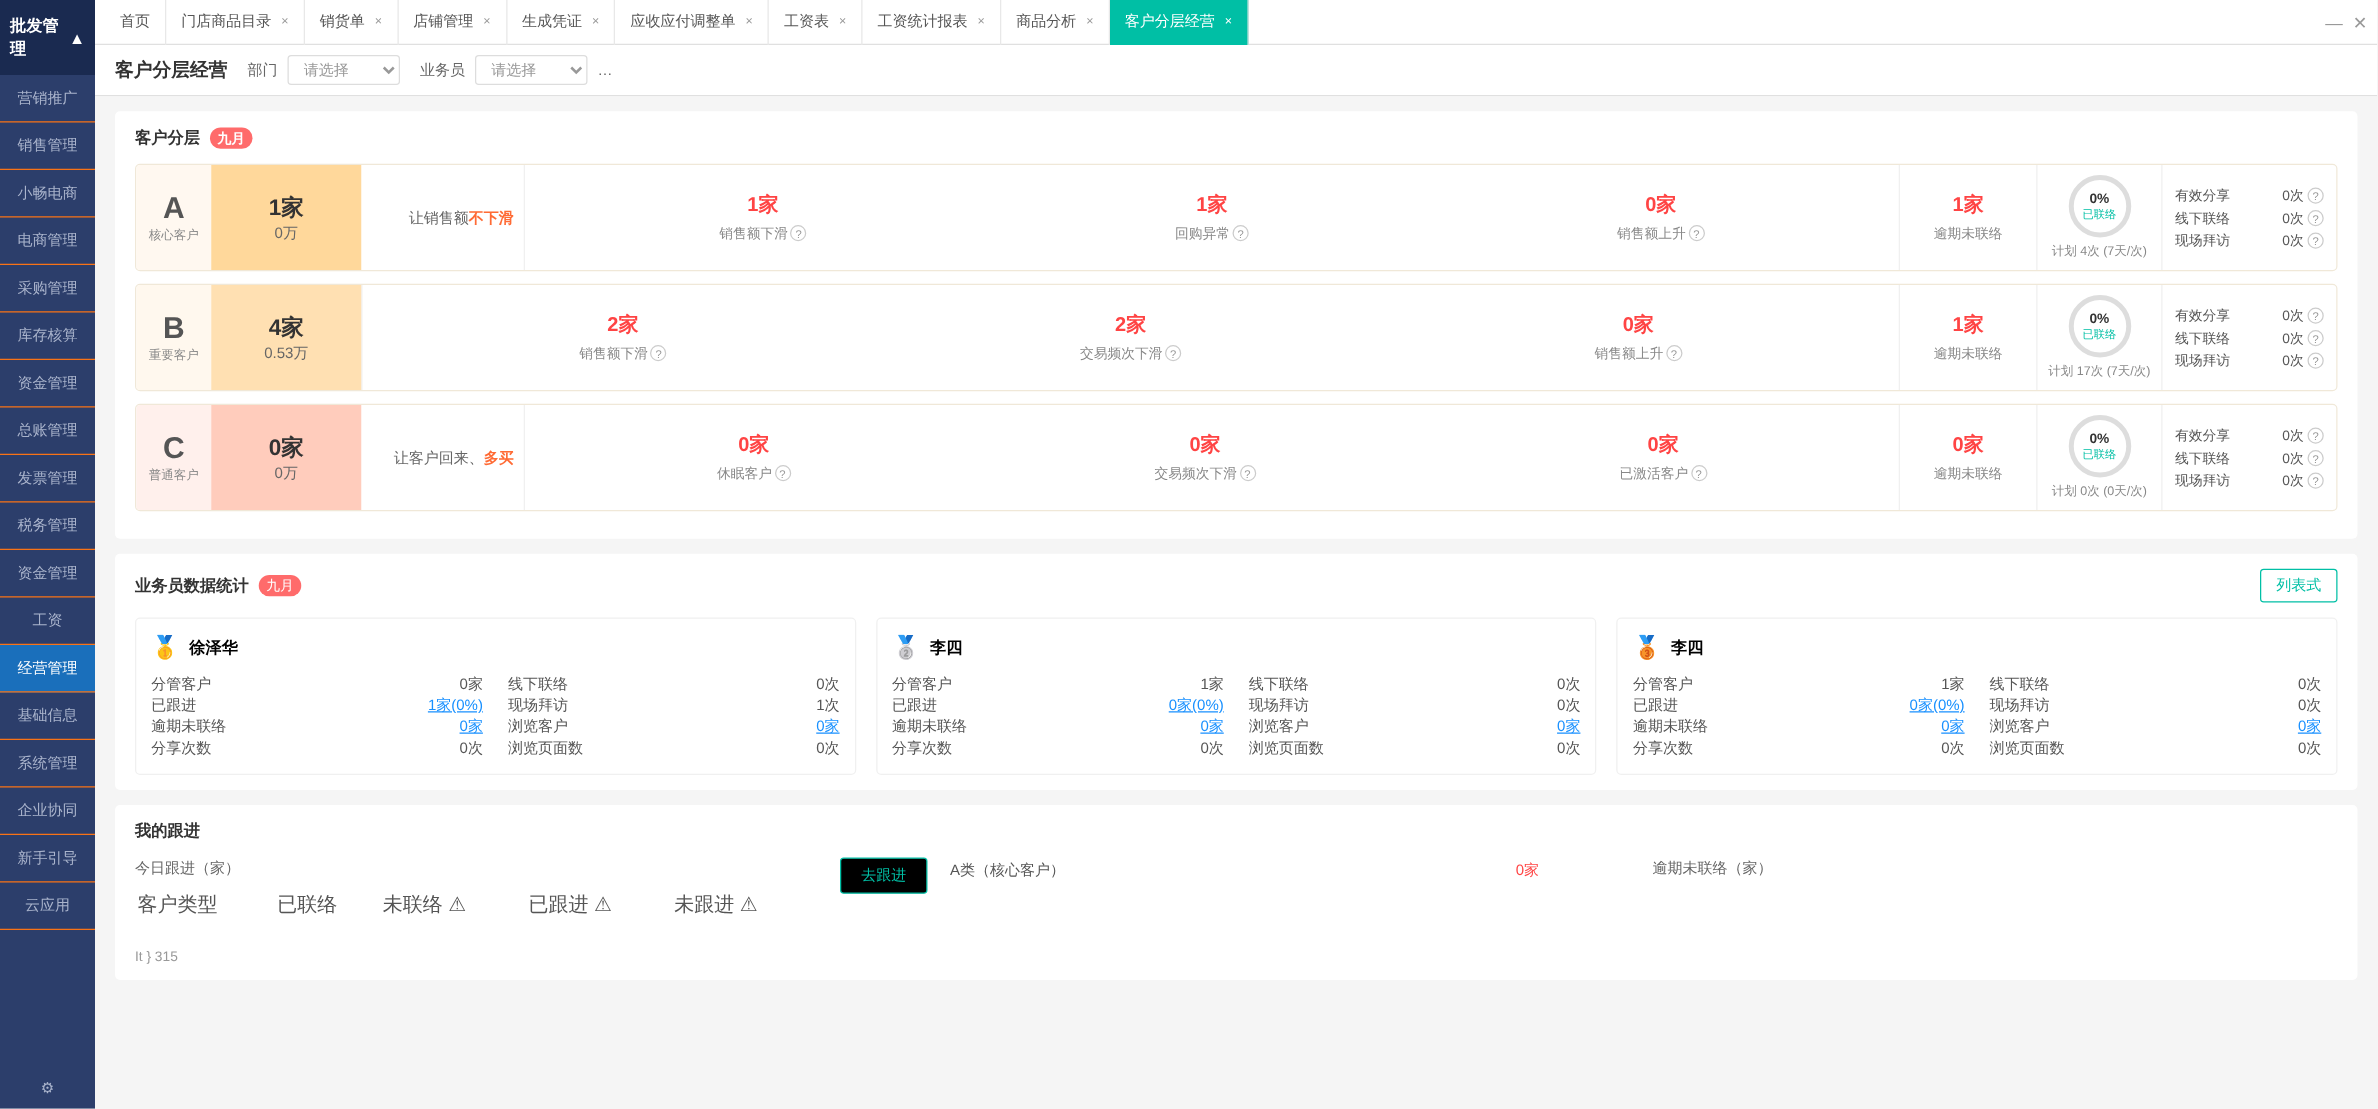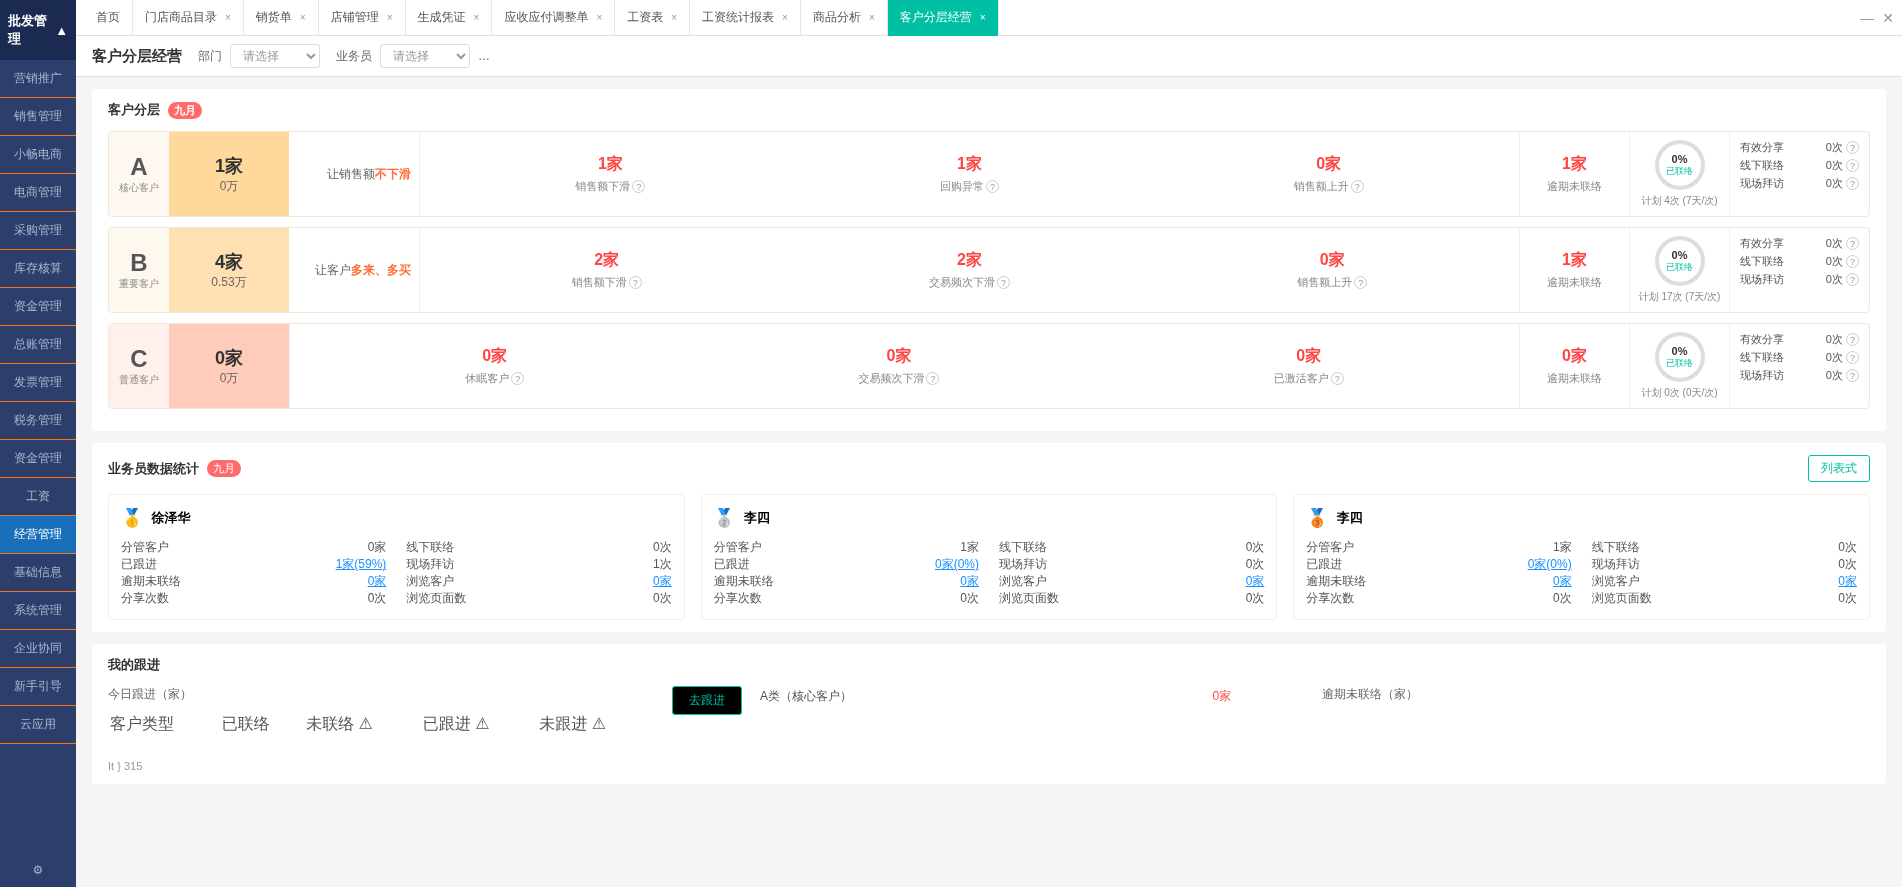--- a/index.html
+++ b/index.html
@@ -272,20 +272,21 @@
       color: #333;
       position: relative;
     }
     .circle-pct { font-size: 11px; font-weight: bold; }
     .circle-label { font-size: 9px; color: #00bfa5; }
 
     .tier-side-stats {
       width: 140px;
       display: flex;
       flex-direction: column;
+      justify-content: center;
       gap: 3px;
       padding: 8px 10px;
       border-left: 1px solid #f0f0f0;
       font-size: 11px;
       color: #555;
     }
     .side-stat-row {
       display: flex;
       justify-content: space-between;
     }
@@ -516,21 +517,20 @@
           </div>
           <div class="tier-row">
             <div class="tier-label tier-B" style="background: rgb(255, 248, 238);">
               <span class="tier-letter">B</span>
               <span style="font-size:10px;color:#888;">重要客户</span>
             </div>
             <div class="tier-count-block" style="background: rgb(255, 224, 178); width: 120px; display: flex; flex-direction: column; align-items: center; justify-content: center; padding: 10px;">
               <span class="tier-count">4家</span>
               <span class="tier-amount">0.53万</span>
             </div>
-            <div class="tier-suggestion">让客户<span style="color:#ff6b35;font-weight:bold;">多来、多买</span></div>
             <div class="tier-stats">
               <div class="stat-item">
                 <span class="stat-number">2家</span>
                 <span class="stat-label">销售额下滑 <span class="info-icon">?</span></span>
               </div>
               <div class="stat-item">
                 <span class="stat-number">2家</span>
                 <span class="stat-label">交易频次下滑 <span class="info-icon">?</span></span>
               </div>
               <div class="stat-item">
@@ -566,20 +566,21 @@
           </div>
           <div class="tier-row">
             <div class="tier-label tier-C" style="background: rgb(255, 240, 236);">
               <span class="tier-letter">C</span>
               <span style="font-size:10px;color:#888;">普通客户</span>
             </div>
             <div class="tier-count-block" style="background: rgb(255, 204, 188); width: 120px; display: flex; flex-direction: column; align-items: center; justify-content: center; padding: 10px;">
               <span class="tier-count">0家</span>
               <span class="tier-amount">0万</span>
             </div>
+            <div class="tier-suggestion">让客户回来、<span style="color:#ff6b35;font-weight:bold;">多买</span></div>
             <div class="tier-stats">
               <div class="stat-item">
                 <span class="stat-number">0家</span>
                 <span class="stat-label">休眠客户 <span class="info-icon">?</span></span>
               </div>
               <div class="stat-item">
                 <span class="stat-number">0家</span>
                 <span class="stat-label">交易频次下滑 <span class="info-icon">?</span></span>
               </div>
               <div class="stat-item">
@@ -631,21 +632,21 @@
               <span>徐泽华</span>
             </div>
             <div class="staff-grid">
               <div>
                 <div class="staff-stat-row">
                   <span>分管客户</span>
                   <span class="staff-stat-val plain">0家</span>
                 </div>
                 <div class="staff-stat-row">
                   <span>已跟进</span>
-                  <span class="staff-stat-val">1家(59%)</span>
+                  <span class="staff-stat-val">1家(0%)</span>
                 </div>
                 <div class="staff-stat-row">
                   <span>逾期未联络</span>
                   <span class="staff-stat-val">0家</span>
                 </div>
                 <div class="staff-stat-row">
                   <span>分享次数</span>
                   <span class="staff-stat-val plain">0次</span>
                 </div>
               </div>

